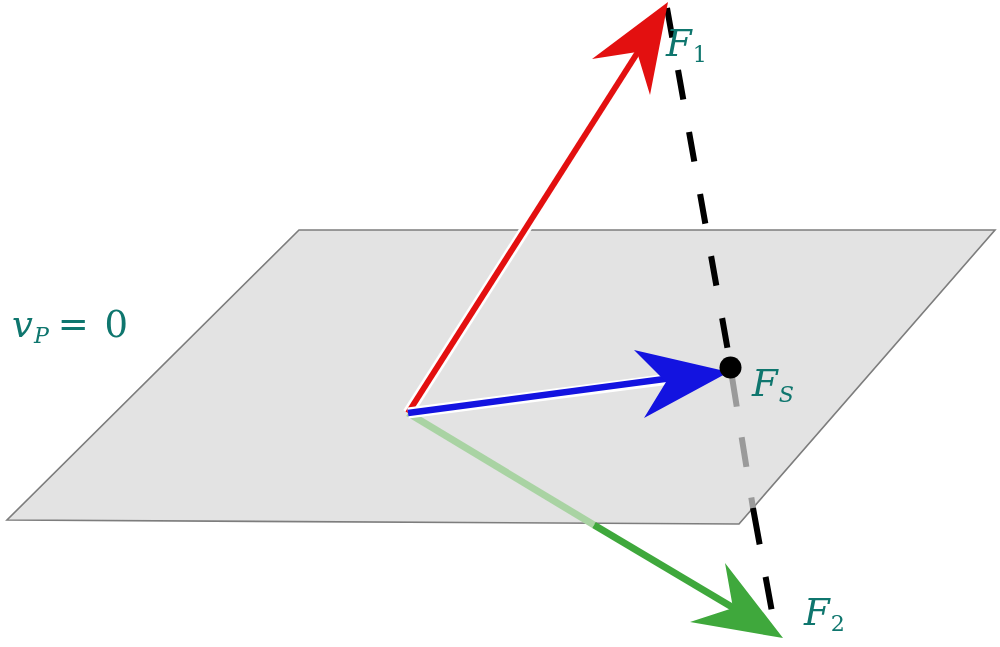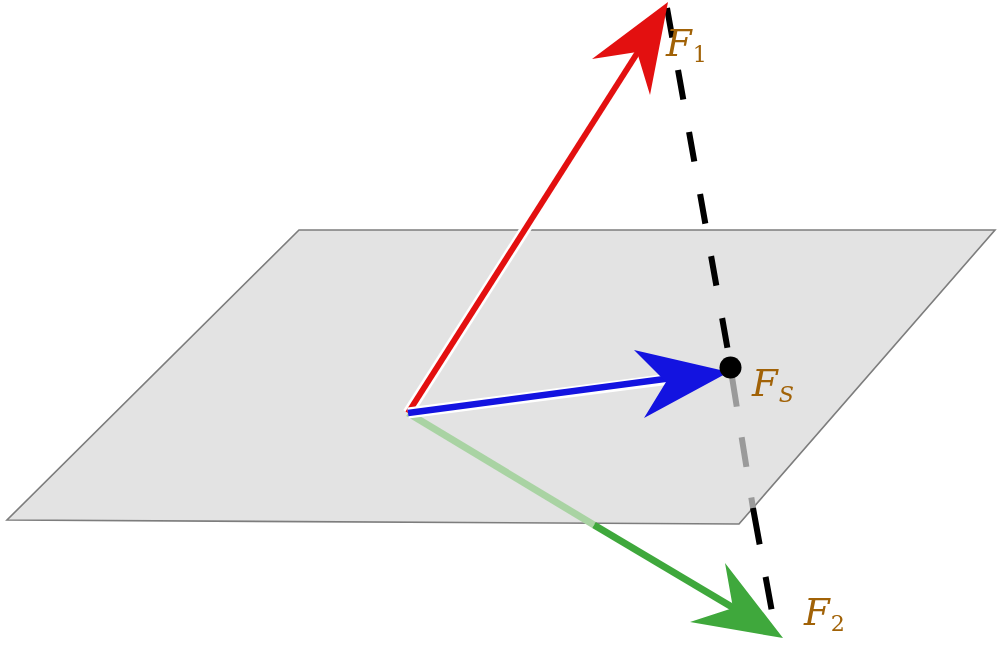--- a/index.html
+++ b/index.html
@@ -18,21 +18,21 @@
   .canvas svg {
     position: absolute;
     left: 0;
     top: 0;
   }
   .lbl {
     position: absolute;
     font-family: "DejaVu Serif", serif;
     font-size: 37px;
     line-height: 38px;
-    color: #a16207;
+    color: #0f766e;
     white-space: nowrap;
     user-select: none;
     text-align: center;
   }
   .lbl .it {
     font-style: italic;
   }
   .lbl sub {
     font-size: 0.60em;
     line-height: 0;
@@ -74,20 +74,23 @@
 
     <g>
       <line x1="408" y1="413" x2="670" y2="379" stroke="#ffffff" stroke-width="11"></line>
       <line x1="408" y1="413" x2="672" y2="378" stroke="#1313e0" stroke-width="6.5"></line>
       <polygon points="729,372 644,418 666,382 634,350" fill="#1313e0"></polygon>
     </g>
 
     <circle cx="730.5" cy="367.5" r="11" fill="#000000"></circle>
   </svg>
 
+  <div class="lbl" style="left:12px; top:306px;">
+    <span class="it">v</span><sub class="it">P</sub><span class="eq">= 0</span>
+  </div>
 
   <div class="lbl" style="left:666px; top:25px;">
     <span class="it">F</span><sub>1</sub>
   </div>
 
   <div class="lbl" style="left:752px; top:365px;">
     <span class="it">F</span><sub class="it">S</sub>
   </div>
 
   <div class="lbl" style="left:804px; top:594px;">

